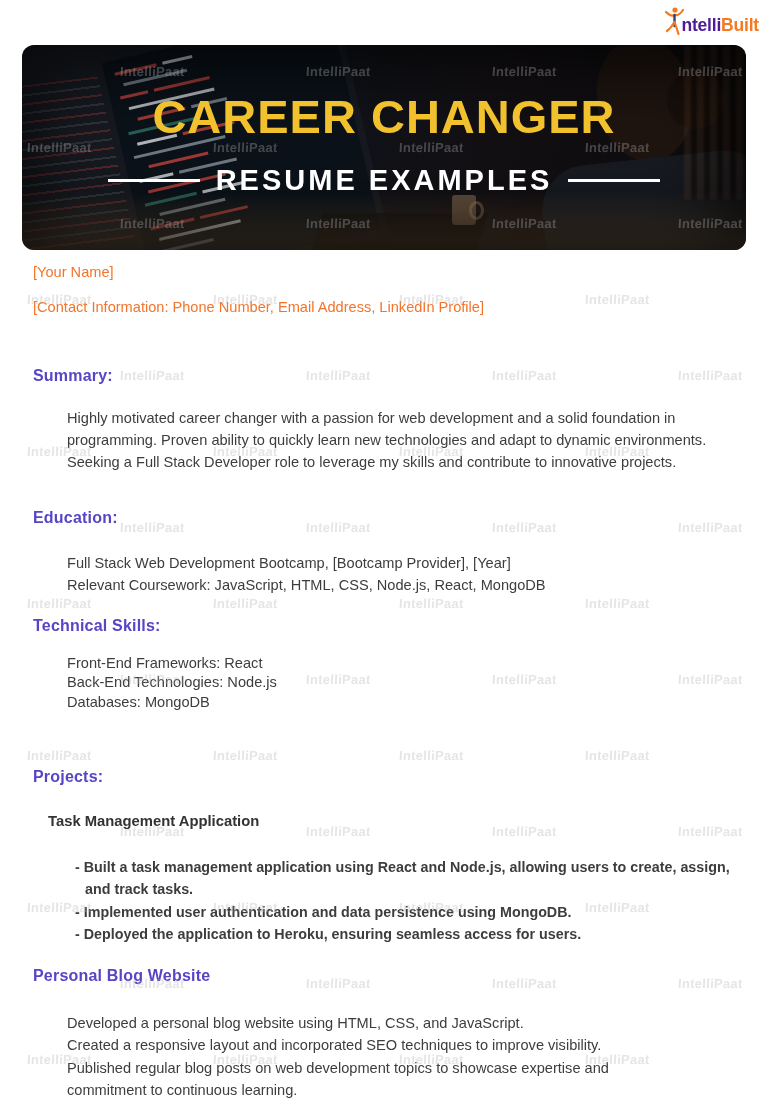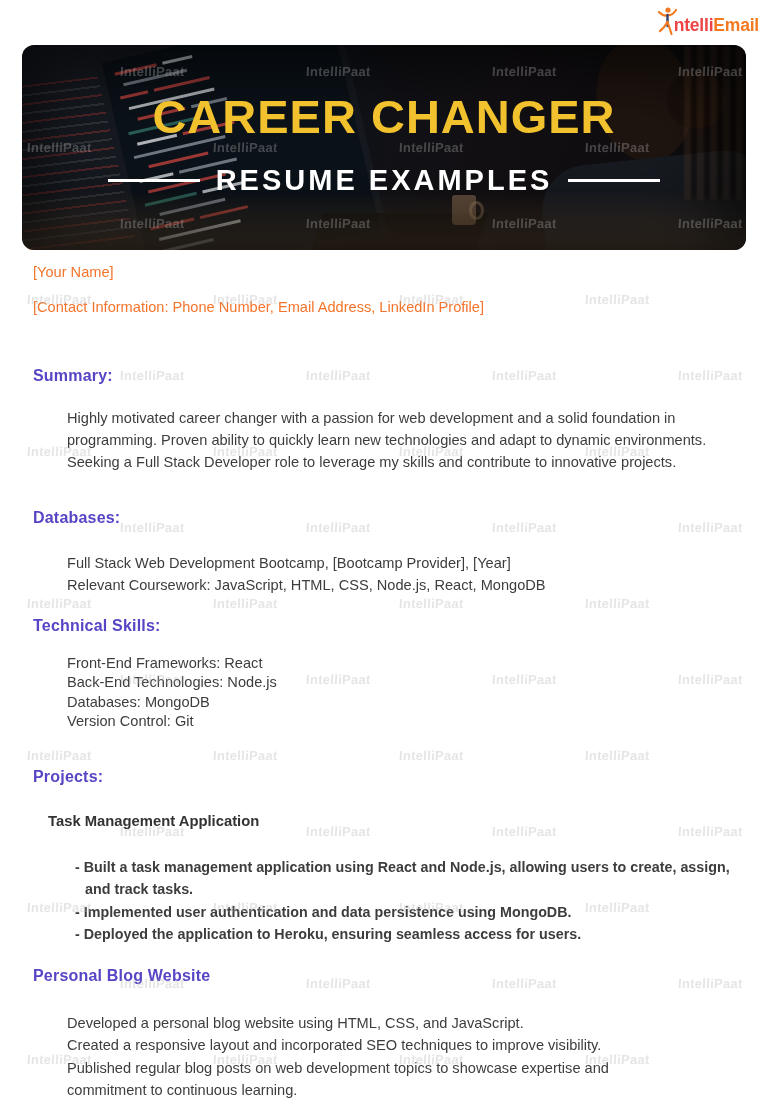--- a/index.html
+++ b/index.html
@@ -14,21 +14,21 @@
   .wm {
     position:absolute; white-space:nowrap;
     font-size:13px; font-weight:bold; letter-spacing:.3px;
     color:rgba(178,178,178,.34); transform:skewX(-3deg);
   }
 
   
   .logo { position:absolute; top:10px; right:9px; display:flex; align-items:center; z-index:4; }
   .logo-figure { margin-right:-3px; margin-top:-4px; }
   .logo-text { font-size:17.5px; font-weight:bold; letter-spacing:-.2px; }
-  .logo-navy { color:#ef4444;text-align:center; }
+  .logo-navy { color:#4c1d95;text-align:center; }
   .logo-orange { color:#f47a21; }
 
   
   .banner {
     position:absolute; left:22px; top:45px; width:724px; height:205px;
     border-radius:12px; overflow:hidden; z-index:1;
     background:linear-gradient(100deg,#1a1e25 0%,#10141b 35%,#131013 65%,#0b0a0c 100%);
   }
   .banner::after {
     content:""; position:absolute; inset:0; border-radius:12px;
@@ -92,21 +92,21 @@
     <span class="logo-figure">
       <svg viewBox="0 0 20 30" width="20" height="30">
         <circle cx="11" cy="4" r="2.6" fill="#f47a21"></circle>
         <path d="M2 6 Q7 11 11 9 Q15 10 19 4" fill="none" stroke="#f47a21" stroke-width="2.2" stroke-linecap="round"></path>
         <path d="M10.5 9 L10.5 20" stroke="#33406e" stroke-width="2.4" stroke-linecap="round"></path>
         <path d="M10.5 16 Q7 22 3 25" fill="none" stroke="#f47a21" stroke-width="2.2" stroke-linecap="round"></path>
         <path d="M10.5 16 Q13 23 14.5 28" fill="none" stroke="#f47a21" stroke-width="2.2" stroke-linecap="round"></path>
       </svg>
     </span>
     <span class="logo-text">
-      <span class="logo-navy">ntelli</span><span class="logo-orange">Email</span>
+      <span class="logo-navy">ntelli</span><span class="logo-orange">Built</span>
     </span>
   </div>
 
   <div class="banner">
     <div>
       <div class="code-strip"></div>
       <div class="monitor">
         <svg viewBox="0 0 230 220" width="100%" height="100%" preserveAspectRatio="none">
           <g opacity="0.85">
             <rect x="10" y="12" width="42" height="3" fill="#b9413d"></rect>
@@ -152,32 +152,31 @@
       </div>
     </div>
   </div>
 
   <div class="abs orange-line" style="left:33px; top:264px;">[Your Name]</div>
   <div class="abs orange-line" style="left:33px; top:299px;">[Contact Information: Phone Number, Email Address, LinkedIn Profile]</div>
 
   <div class="abs sec-heading" style="left:33px; top:367px;">Summary:</div>
   <div class="abs body-text p-summary">Highly motivated career changer with a passion for web development and a solid foundation in programming. Proven ability to quickly learn new technologies and adapt to dynamic environments. Seeking a Full Stack Developer role to leverage my skills and contribute to innovative projects.</div>
 
-  <div class="abs sec-heading" style="left:33px; top:509px;">Databases:</div>
+  <div class="abs sec-heading" style="left:33px; top:509px;">Education:</div>
   <div class="abs body-text edu-lines">
     <div>Full Stack Web Development Bootcamp, [Bootcamp Provider], [Year]</div>
     <div>Relevant Coursework: JavaScript, HTML, CSS, Node.js, React, MongoDB</div>
   </div>
 
   <div class="abs sec-heading" style="left:33px; top:617px;">Technical Skills:</div>
   <div class="abs body-text skill-lines">
     <div>Front-End Frameworks: React</div>
     <div>Back-End Technologies: Node.js</div>
     <div>Databases: MongoDB</div>
-    <div>Version Control: Git</div>
   </div>
 
   <div class="abs sec-heading" style="left:33px; top:768px;">Projects:</div>
   <div class="abs body-text project-title">Task Management Application</div>
   <div class="abs body-text bullet-list">
     <div class="bullet">- Built a task management application using React and Node.js, allowing users to create, assign, and track tasks.</div>
     <div class="bullet">- Implemented user authentication and data persistence using MongoDB.</div>
     <div class="bullet">- Deployed the application to Heroku, ensuring seamless access for users.</div>
   </div>
 

